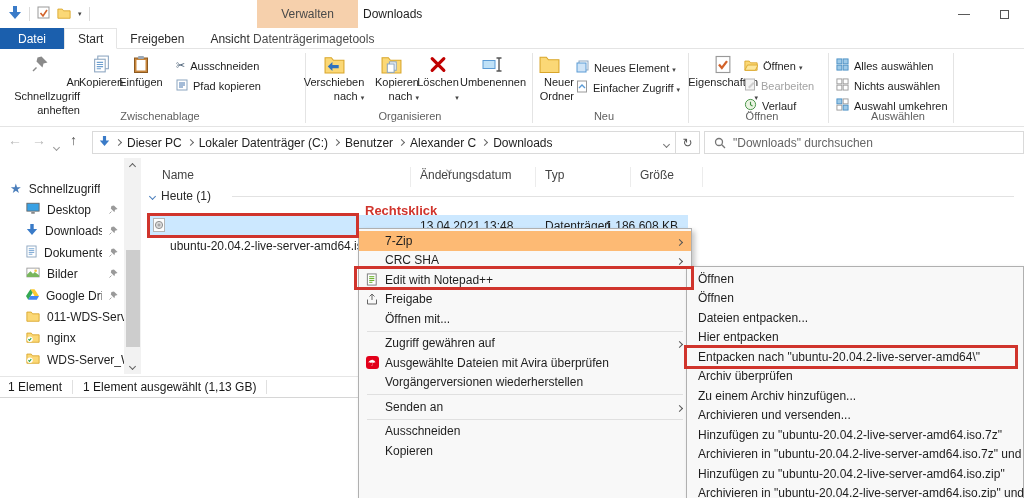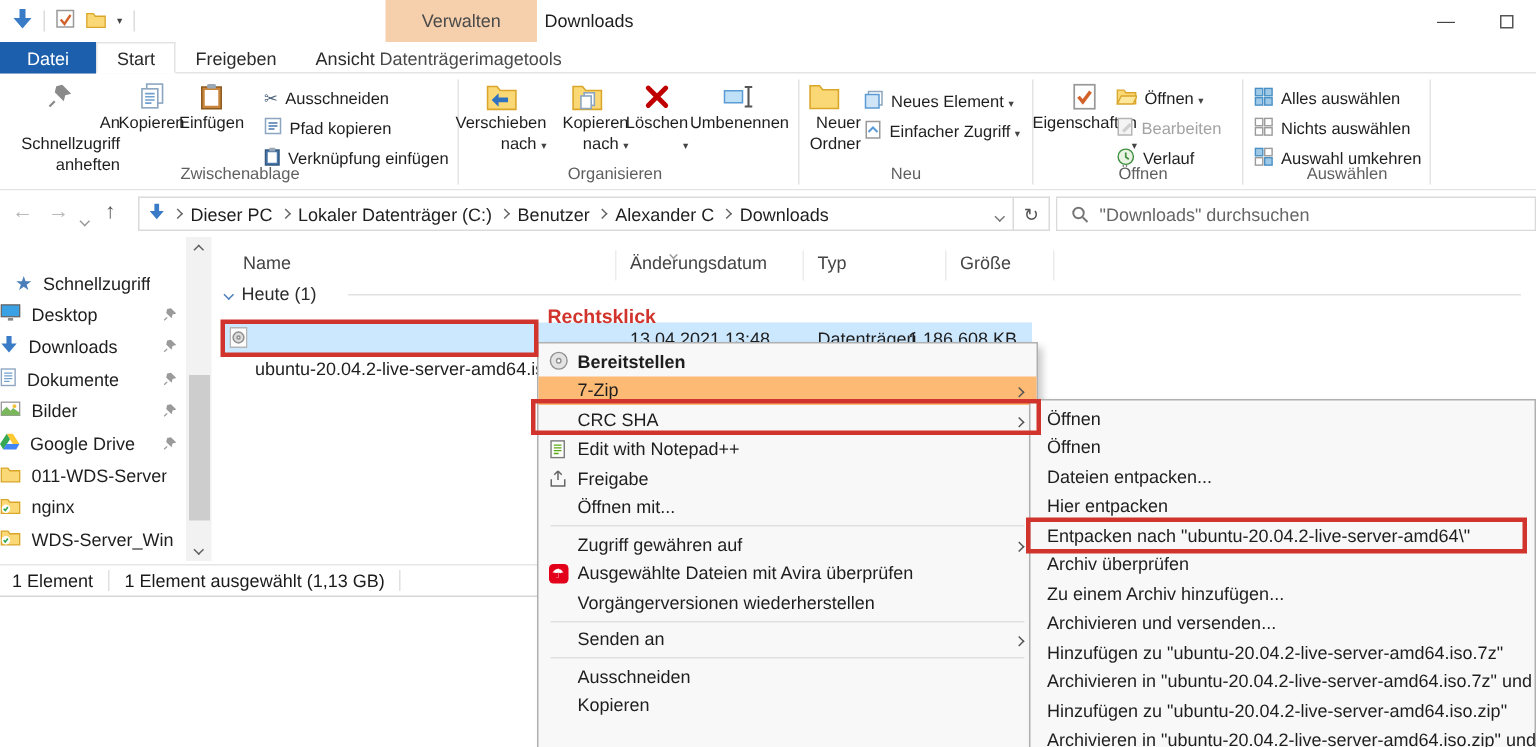--- a/index.html
+++ b/index.html
@@ -53,21 +53,21 @@
   .mag { position:absolute; left:9px; top:5px; }
 
   
   .cv { display:inline-block; width:5px; height:5px; border-top:1.4px solid #666; border-right:1.4px solid #666; }
   .cv-r { transform:rotate(45deg); }
   .cv-d { transform:rotate(135deg); }
   .cv-u { transform:rotate(-45deg); }
 
   
   .sidebar { position:absolute; left:0; top:158px; width:124px; height:216px; overflow:hidden; padding-top:20px; }
-  .sbi { height:21.4px; display:flex; align-items:center; gap:7px; white-space:nowrap; overflow:hidden; }
+  .sbi { height:21.4px; display:flex; align-items:center; gap:7px; padding-left:26px; white-space:nowrap; overflow:hidden; }
   .sbi-root { padding-left:10px; }
   .sbi .pin { margin-left:auto; margin-right:6px; flex:0 0 auto; }
   .sbi .lb { overflow:hidden; text-overflow:clip; }
   .sbscroll { position:absolute; left:124px; top:158px; width:17px; height:216px; background:#f2f2f2; }
   .sbarr { position:absolute; left:0; width:17px; height:16px; display:flex; align-items:center; justify-content:center; }
   .sbthumb { position:absolute; left:1.5px; top:92px; width:14px; height:97px; background:#cdcdcd; }
 
   .colhead { position:absolute; top:168px; font-size:12px; color:#444; }
   .colline { position:absolute; top:167px; height:20px; width:1px; background:#ececec; }
   .grouprow { position:absolute; left:150px; top:189px; display:flex; align-items:center; gap:6px; color:#2b2b2b; }
@@ -181,28 +181,20 @@
       <span style="color:#4a6076">✂</span>
       <span>Ausschneiden</span>
     </div>
     <div class="rsm" style="left:176px;top:28px">
       <span><svg width="12" height="12" viewBox="0 0 12 12">
             <rect x="1" y="1" width="10" height="10" fill="#fff" stroke="#8ba5c0"></rect>
             <path d="M3 4h6M3 6h6M3 8h4" stroke="#4a78b0"></path>
           </svg></span>
       <span>Pfad kopieren</span>
     </div>
-    <div class="rsm" style="left:176px;top:48px">
-      <span><svg width="11" height="13" viewBox="0 0 11 13">
-            <rect x="1" y="2" width="9" height="10" fill="#4a78b0" stroke="#35587f"></rect>
-            <rect x="2.5" y="3.5" width="6" height="7" fill="#fff"></rect>
-            <rect x="3.5" y="0.5" width="4" height="2.4" fill="#9aa7b5"></rect>
-          </svg></span>
-      <span>Verknüpfung einfügen</span>
-    </div>
     <div class="rglabel" style="left:160px">Zwischenablage</div>
     <div class="rgsep" style="left:305px"></div>
 
     <div class="rbig" style="left:305px;width:58px">
       <span class="ric">
           <svg width="21" height="19" viewBox="0 0 20 18">
             <path d="M1 2.5h6l2 2.5h10v12H1z" fill="#fbd876" stroke="#d9a62a"></path>
             <path d="M14 9.5H8V6.7L3.6 11 8 15.3v-2.8h6z" fill="#2f72bf"></path>
           </svg>
         </span>
@@ -491,29 +483,20 @@
 
   <div class="statusbar">
     <span>1 Element</span>
     <span class="sdiv"></span>
     <span>1 Element ausgewählt (1,13 GB)</span>
     <span class="sdiv"></span>
   </div>
   <div class="winbottom"></div>
 
   <div class="menu ctxmenu">
-    <div class="mi">
-      <span class="mic">
-          <svg width="13" height="13" viewBox="0 0 14 14">
-            <circle cx="7" cy="7" r="6" fill="#e3e3e3" stroke="#909090"></circle>
-            <circle cx="7" cy="7" r="1.6" fill="#fff" stroke="#909090"></circle>
-          </svg>
-        </span>
-      <span class="mlb bold">Bereitstellen</span>
-    </div>
     <div class="mi mi-open">
       <span class="mic"></span>
         <span class="mlb">7-Zip</span>
       <span class="mar"><span class="cv cv-r" style="border-color:#555"></span></span>
     </div>
     <div class="mi">
       <span class="mic"></span>
         <span class="mlb">CRC SHA</span>
       <span class="mar"><span class="cv cv-r" style="border-color:#555"></span></span>
     </div>

